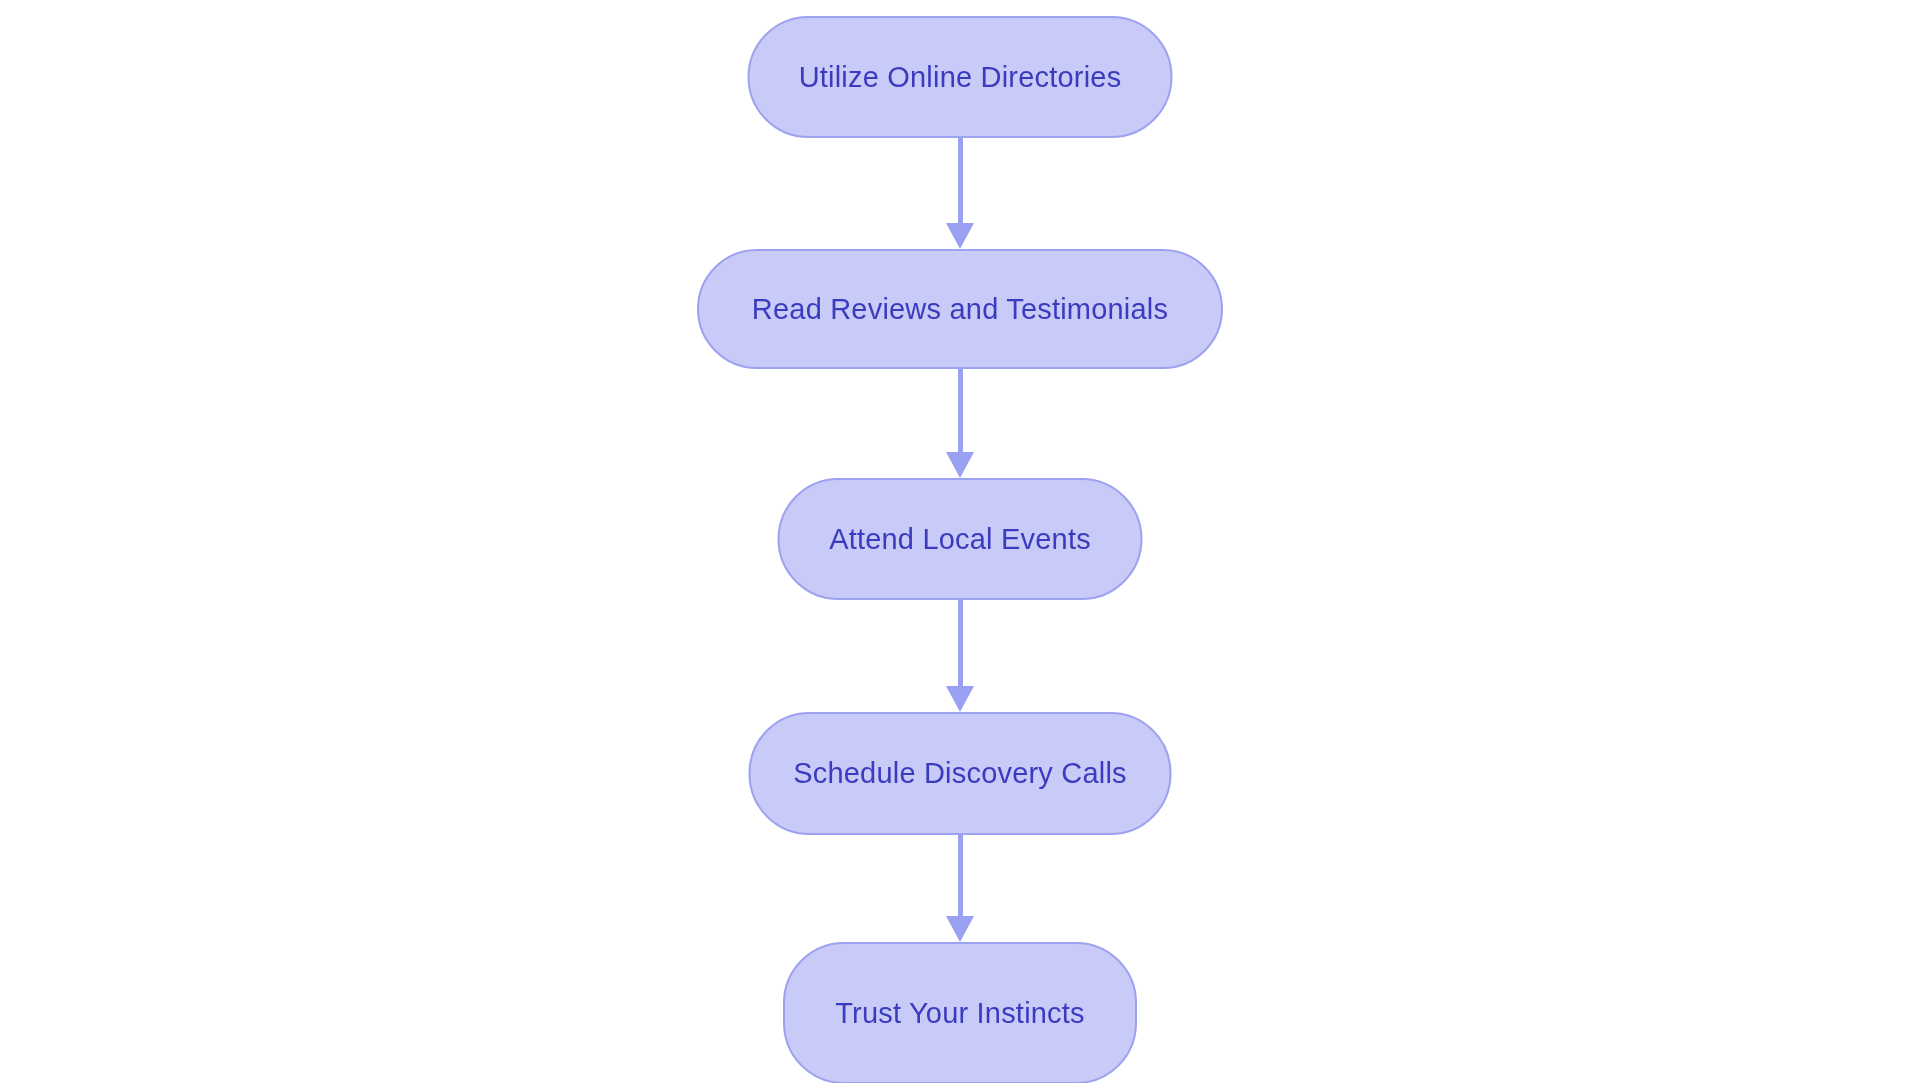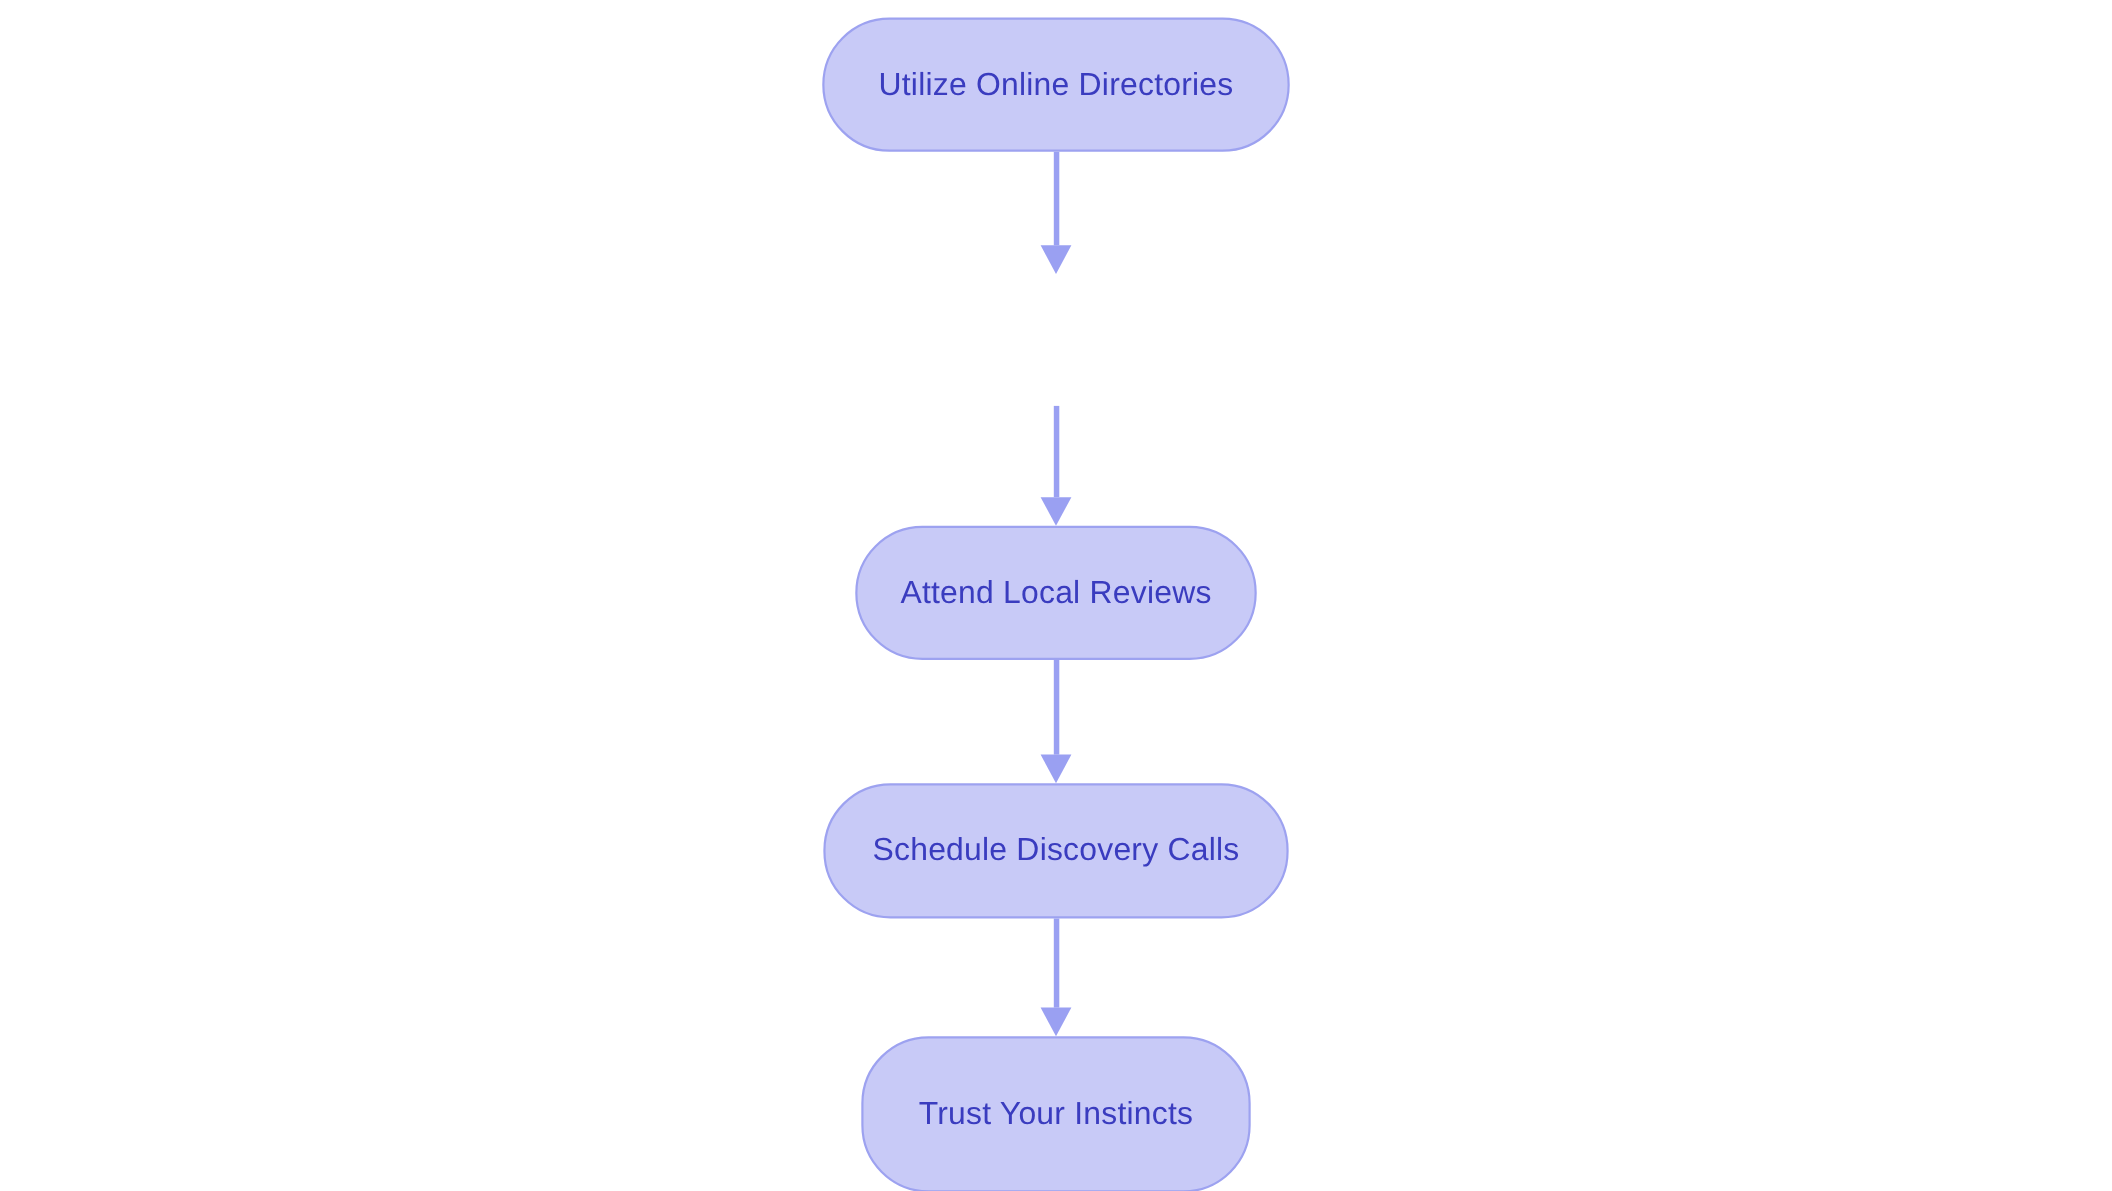--- a/index.html
+++ b/index.html
@@ -74,28 +74,31 @@
 
   <div class="node n1">
     <span class="node-label">Utilize Online Directories</span>
   </div>
 
   <div class="arrow a1">
     <div class="arrow-line"></div>
     <div class="arrow-head"></div>
   </div>
 
+  <div class="node n2">
+    <span class="node-label">Read Reviews and Testimonials</span>
+  </div>
 
   <div class="arrow a2">
     <div class="arrow-line"></div>
     <div class="arrow-head"></div>
   </div>
 
   <div class="node n3">
-    <span class="node-label">Attend Local Reviews</span>
+    <span class="node-label">Attend Local Events</span>
   </div>
 
   <div class="arrow a3">
     <div class="arrow-line"></div>
     <div class="arrow-head"></div>
   </div>
 
   <div class="node n4">
     <span class="node-label">Schedule Discovery Calls</span>
   </div>

